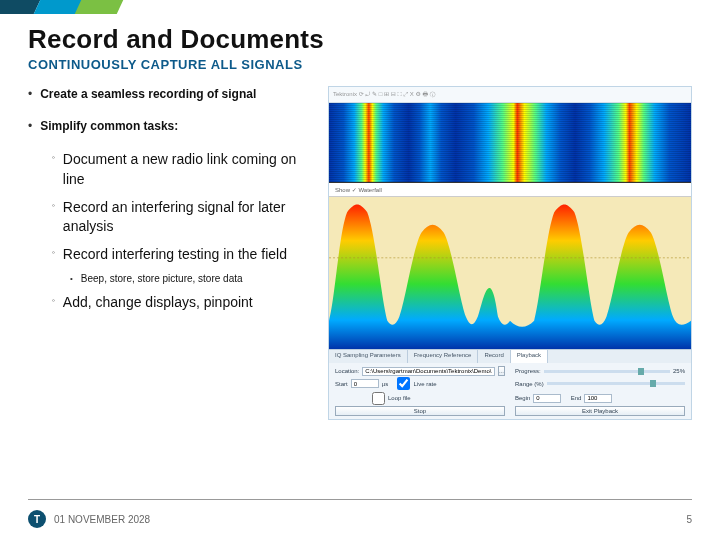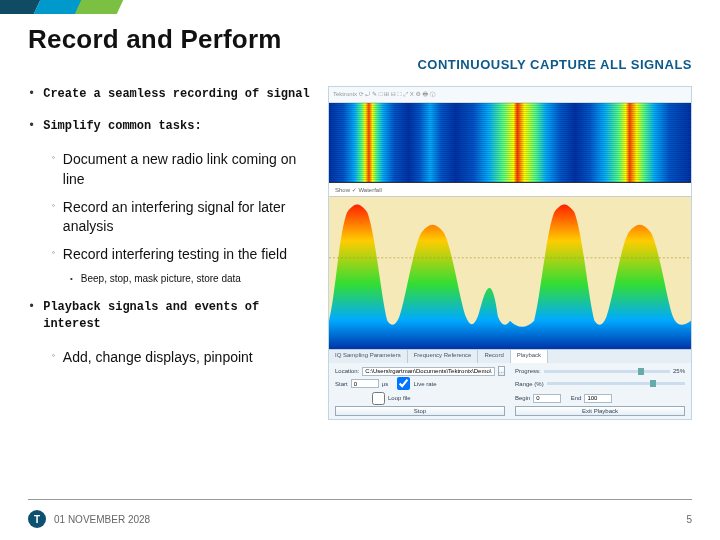--- a/index.html
+++ b/index.html
@@ -23,33 +23,32 @@
   }
   h1 {
     font-size: 26px; font-weight: bold; color: #111;
     margin-bottom: 2px;
     letter-spacing: 0.2px;
   }
   .subtitle {
     font-size: 13px; font-weight: 600; color: #0d5a8a;
     letter-spacing: 0.5px;
     margin-bottom: 14px;
-    text-align: right;
   }
   .content {
     display: flex; gap: 10px;
   }
   .left {
     width: 290px;
     font-size: 12px;
     color: #111;
   }
   .b1 { margin-bottom: 16px; }
   .b1-dot {
-    display: flex; align-items: flex-start; font-family: Liberation Mono, monospace;
+    display: flex; align-items: flex-start;
   }
   .b1-dot::before {
     content: "•"; color: #333; font-size: 12px;
     margin-right: 8px; margin-top: 1px;
   }
   .b1-text { font-weight: bold; line-height: 1.35; }
   .b2 { margin-left: 24px; margin-bottom: 8px; display: flex; }
   .b2::before { content: "◦"; color: #333; font-size: 8px; margin-right: 8px; margin-top: 3px; }
   .b2-text { font-size: 14px; line-height: 1.4; }
   .b3 { margin-left: 42px; margin-bottom: 8px; display: flex; }
@@ -140,21 +139,21 @@
 </head>
 <body>
 
 <div class="top-accent">
   <div class="a1"></div>
     <div class="a2"></div>
     <div class="a3"></div>
 </div>
 
 <div class="slide">
-  <h1>Record and Perform</h1>
+  <h1>Record and Documents</h1>
   <div class="subtitle">CONTINUOUSLY CAPTURE ALL SIGNALS</div>
 
   <div class="content">
     <div class="left">
       <div class="b1">
           <div class="b1-dot">
             <div class="b1-text">Create a seamless recording of signal</div>
           </div>
         </div>
 
@@ -166,28 +165,23 @@
       <div class="b2">
           <div class="b2-text">Document a new radio link coming on line</div>
         </div>
       <div class="b2">
           <div class="b2-text">Record an interfering signal for later analysis</div>
         </div>
       <div class="b2">
           <div class="b2-text">Record interfering testing in the field</div>
         </div>
       <div class="b3">
-          <div class="b3-text">Beep, stop, mask picture, store data</div>
-        </div>
-
-      <div class="b1" style="margin-top:14px">
-          <div class="b1-dot">
-            <div class="b1-text">Playback signals and events of interest</div>
-          </div>
-        </div>
+          <div class="b3-text">Beep, store, store picture, store data</div>
+        </div>
+
       <div class="b2">
           <div class="b2-text">Add, change displays, pinpoint</div>
         </div>
     </div>
 
     <div class="right">
       <div class="toolbar">
         <span>Tektronix   ⟳  ⤾  ✎  □  ⊞  ⊟  ⛶  ⤢  X  ⚙  🖶  ⓘ</span>
       </div>
       <div class="wf-upper"></div>

